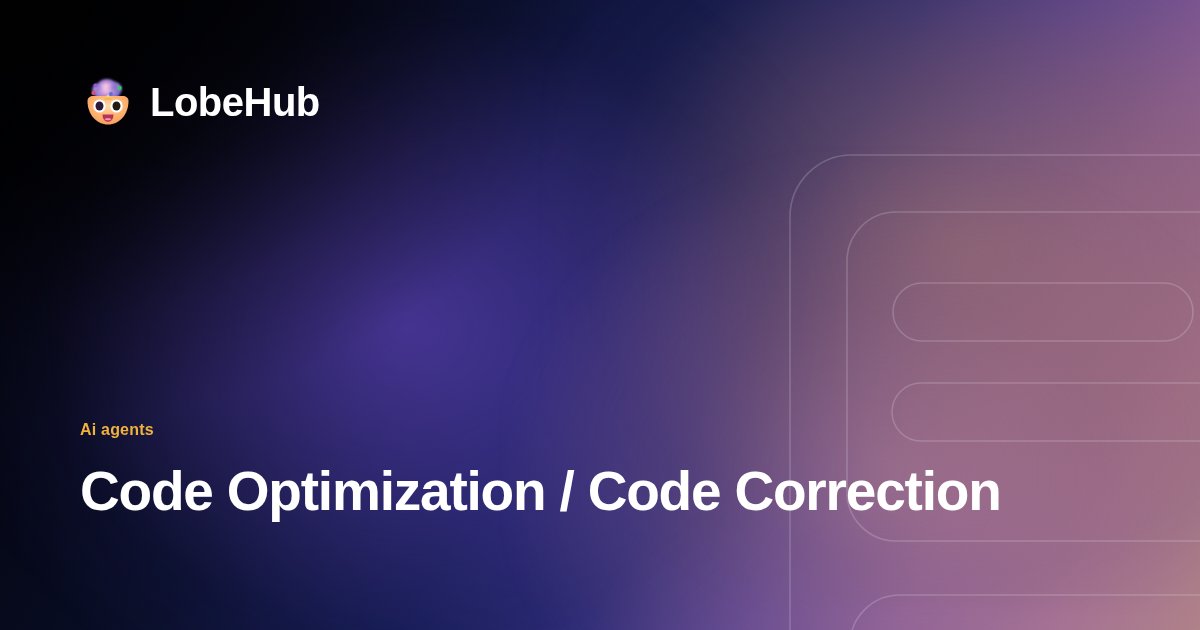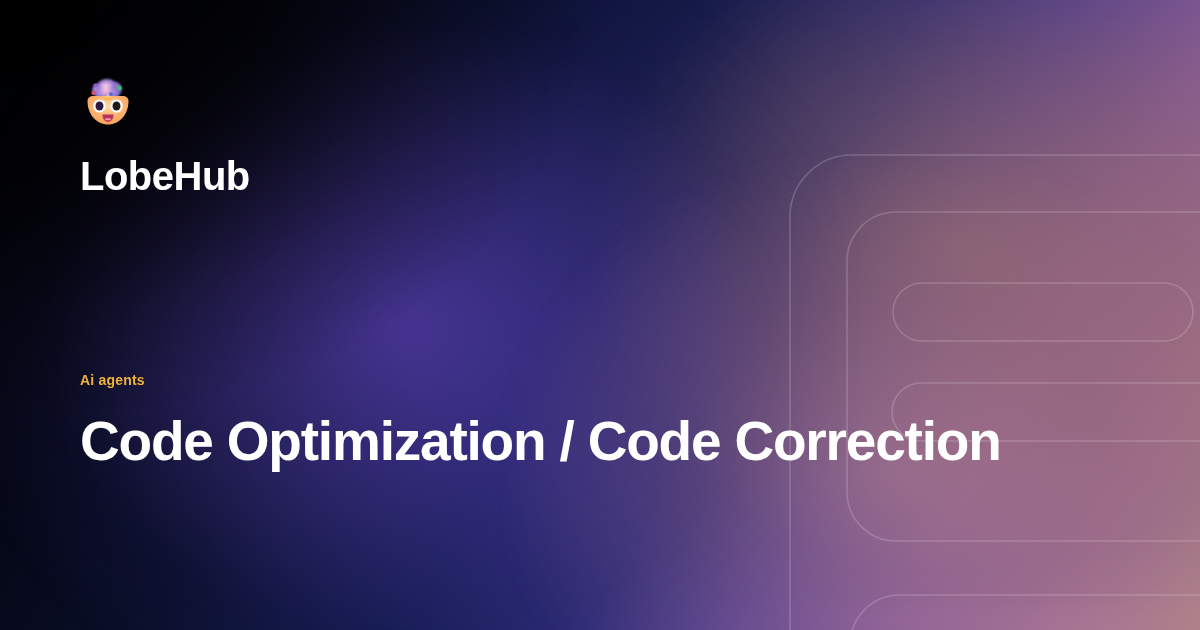--- a/index.html
+++ b/index.html
@@ -74,39 +74,40 @@
   }
 
   
   .deco { position:absolute; inset:0; pointer-events:none; }
   .deco svg { display:block; width:1200px; height:630px; }
 
   
   .logo-row {
     position:absolute;
     left:80px; top:74px;
-    display:flex; align-items:flex-start; gap:26px;flex-direction:column;
+    display:flex; align-items:center; gap:14px;
   }
   .logo-mark { width:56px; height:56px; display:block; }
   .logo-word {
     font-size:40px; font-weight:700; color:#ffffff;
     letter-spacing:-0.5px; line-height:1;
     white-space:nowrap;
   }
 
   .text-block {
     position:absolute;
     left:80px; top:372px;
   }
   .eyebrow {
-    font-size:14px; font-weight:700;
+    font-size:16px; font-weight:700;
     color:#f0b23c;
     letter-spacing:0.2px;
     line-height:1.2;
     margin-bottom:22px;
+    margin-top:48px;
   }
   .headline {
     font-size:55px; font-weight:700;
     color:#ffffff;
     letter-spacing:-1.2px;
     line-height:1.12;
     white-space:nowrap;
   }
 </style>
 </head>

